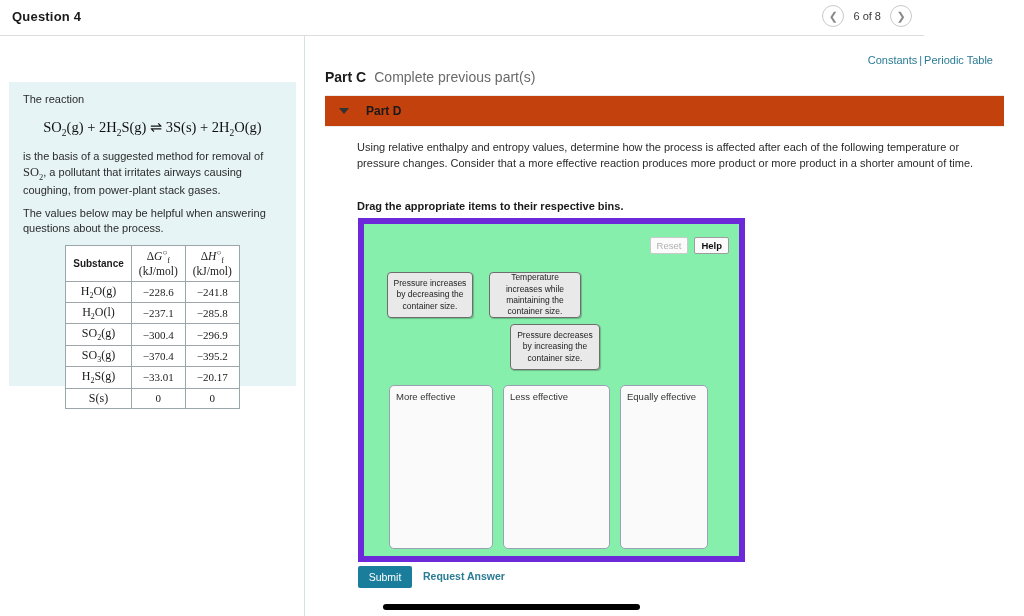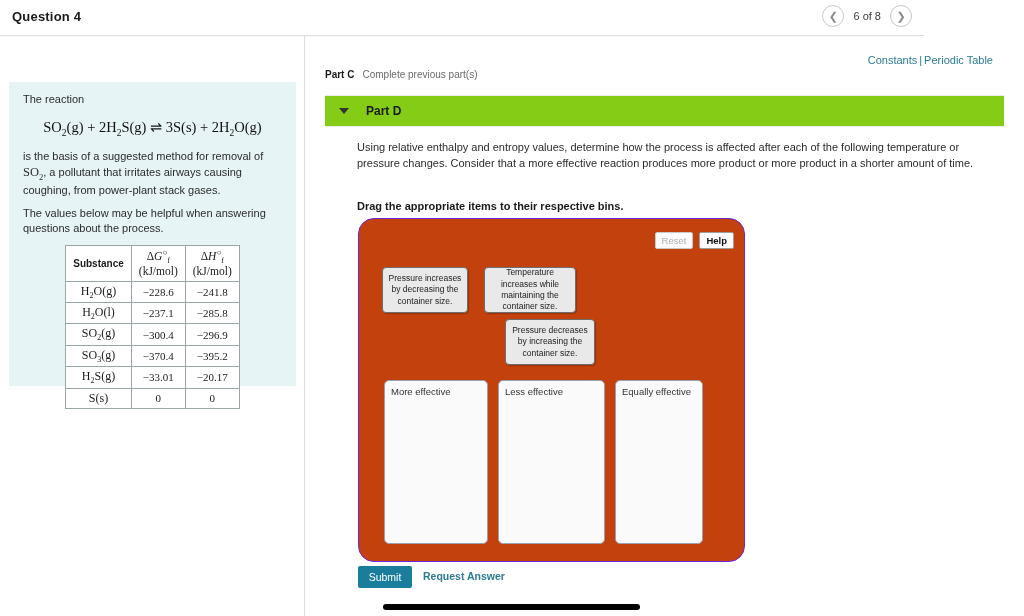--- a/index.html
+++ b/index.html
@@ -70,43 +70,43 @@
 
   
   .rightcol { position:absolute; left:305px; top:36px; width:719px; height:580px; }
   .links {
     position:absolute; right:31px; top:18px;
     font-size:11px; color:#2a7b94;
   }
   .links a { color:#2a7b94; text-decoration:none; cursor:pointer; }
   .links .sep { color:#2a7b94; margin:0 2px; }
 
-  .partc { position:absolute; left:20px; top:33px; font-size:10px; }
+  .partc { position:absolute; left:20px; top:33px; font-size:14px; }
   .partc b { color:#1a1a1a; }
   .partc span.muted { color:#6a6a6a; margin-left:8px; }
 
   .partbar {
     position:absolute; left:20px; top:59px; width:679px; height:32px;
-    background:#84cc16; border-top:1px solid #ececec; border-bottom:1px solid #ececec;
+    background:#c2410c; border-top:1px solid #ececec; border-bottom:1px solid #ececec;
     display:flex; align-items:center;
   }
   .caret {
     margin-left:14px; width:0; height:0;
     border-left:5px solid transparent; border-right:5px solid transparent;
     border-top:6px solid #333; cursor:pointer;
   }
   .partbar-label { margin-left:17px; font-size:12px; font-weight:bold; color:#1a1a1a; }
 
   .prompt { position:absolute; left:52px; top:104px; width:640px; font-size:11px; line-height:1.45; color:#2b2b2b; }
   .prompt-strong { position:absolute; left:52px; top:164px; font-size:11px; font-weight:bold; color:#1a1a1a; }
 
   
   .dragpanel {
     position:absolute; left:53px; top:182px; width:387px; height:344px;
-    border:1px solid #6d28d9; border-radius:16px; background:#c2410c;
+    border:6px solid #6d28d9; border-radius:0; background:#86efac;
   }
   .tool-btns { position:absolute; right:10px; top:13px; display:flex; gap:6px; }
   .tbtn {
     border:1px solid #9d9d9d; background:#fbfbfb; border-radius:2px;
     font-size:9.5px; padding:2px 6px; cursor:pointer; font-family:"Liberation Sans", sans-serif;
   }
   .tbtn.disabled { color:#b0b0b0; border-color:#cacaca; }
   .tbtn.help { color:#111; font-weight:bold; }
 
   .tile {

